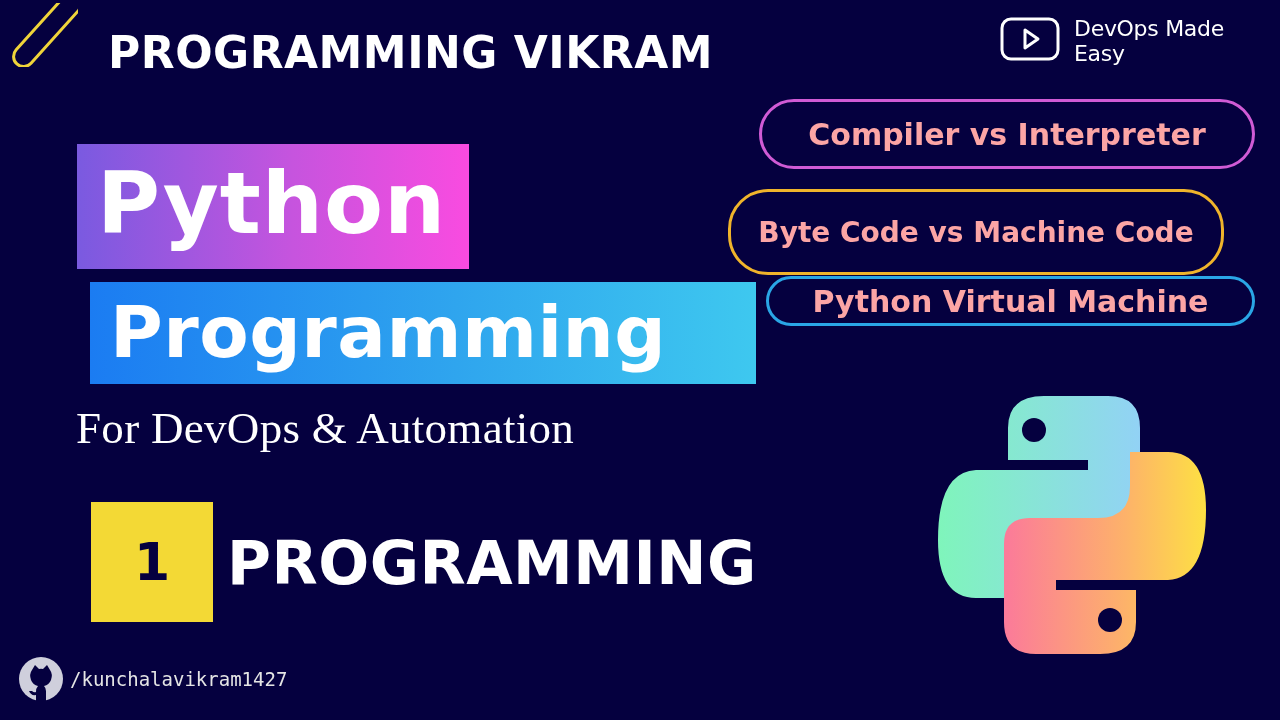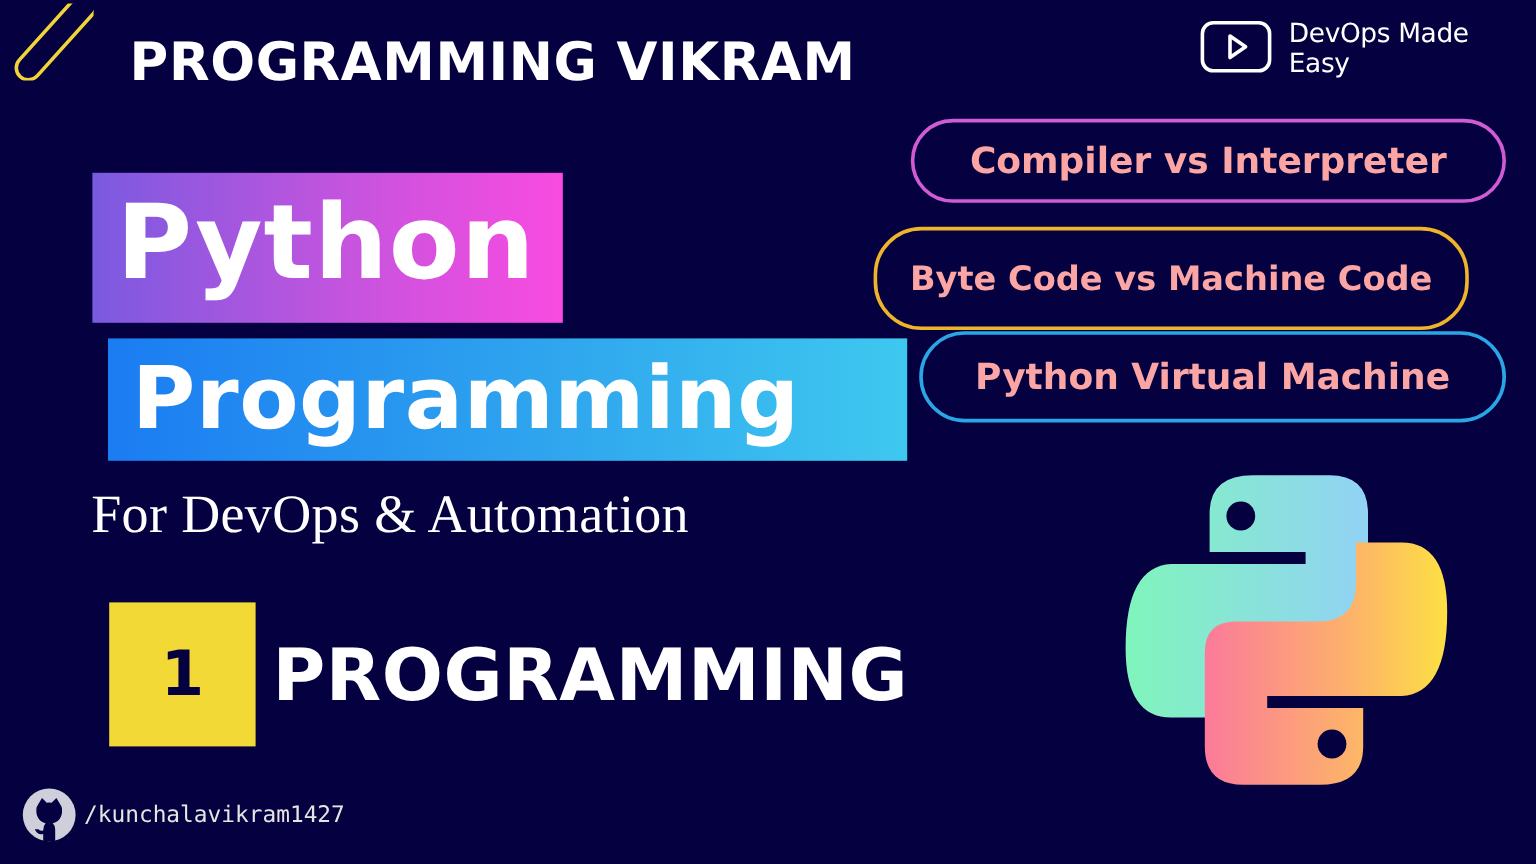--- a/index.html
+++ b/index.html
@@ -13,21 +13,21 @@
   .box-python span { position:absolute; left:20px; top:4px; font-size:86px; font-weight:bold; line-height:110px; letter-spacing:1px; }
   .box-prog { left:90px; top:282px; width:666px; height:102px; background:linear-gradient(90deg,#1b7cf2 0%,#2fa5ee 55%,#3ec8ef 100%);text-align:right; }
   .box-prog span { position:absolute; left:20px; top:-2px; font-size:72px; font-weight:bold; line-height:104px; letter-spacing:0.5px; }
   .subtitle { left:76px; top:398px; font-family:Liberation Serif, serif; font-size:45px; line-height:60px; color:#fff; letter-spacing:0.3px; }
   .num-box { left:91px; top:502px; width:122px; height:120px; background:#f3d935; }
   .num-box span { position:absolute; left:0; right:0; top:28px; text-align:center; color:#05003f; font-size:52px; font-weight:bold; line-height:64px; }
   .intro { left:227px; top:530px; font-size:60px; font-weight:bold; line-height:66px; letter-spacing:0.5px; }
   .pill { display:flex; align-items:center; justify-content:center; border-radius:40px; border:3px solid; box-sizing:border-box; font-weight:bold; font-size:30px; color:#fca5a5; }
   .pill1 { left:759px; top:99px; width:496px; height:70px; border-color:#d05bd5; }
   .pill2 { left:728px; top:189px; width:496px; height:86px; border-color:#f0b42b; font-size:28px; }
-  .pill3 { left:766px; top:276px; width:489px; height:76px; border-color:#2aa6e6; }
+  .pill3 { left:766px; top:276px; width:489px; height:50px; border-color:#2aa6e6; }
   .logo { left:936px; top:392px; width:272px; height:266px; }
   .gh { left:18px; top:656px; width:46px; height:46px; }
   .handle { left:70px; top:668px; font-family:"DejaVu Sans Mono", monospace; font-size:19px; color:#e5e5e5; }
   .wm { left:618px; top:694px; font-family:"DejaVu Sans Mono", monospace; font-size:9px; color:#e6e6e6; letter-spacing:1px; font-weight:bold;margin-top:48px; }
 </style>
 </head>
 <body>
 
 <div class="abs clip">
   <svg width="70" height="64" viewBox="0 0 70 64">

